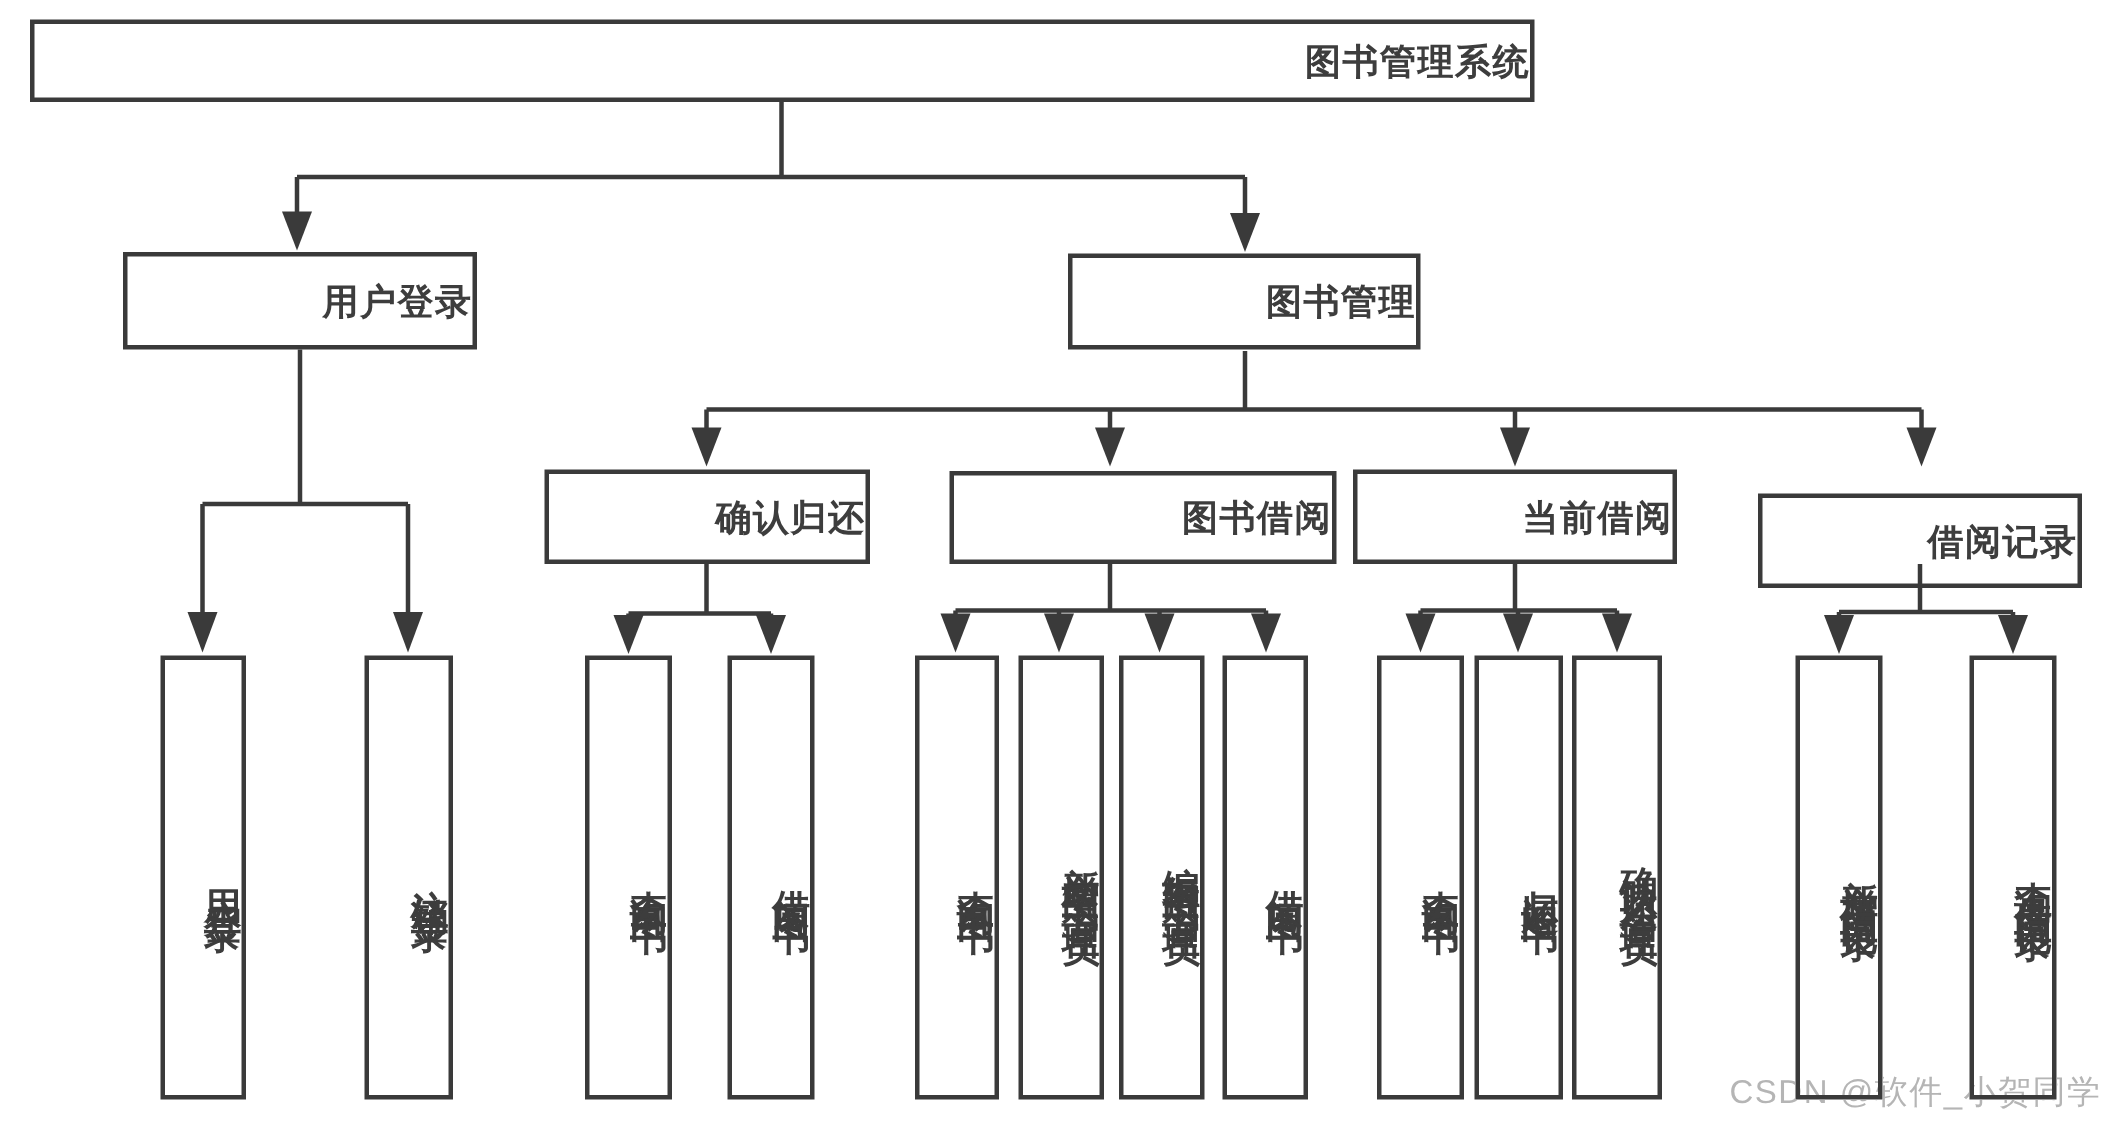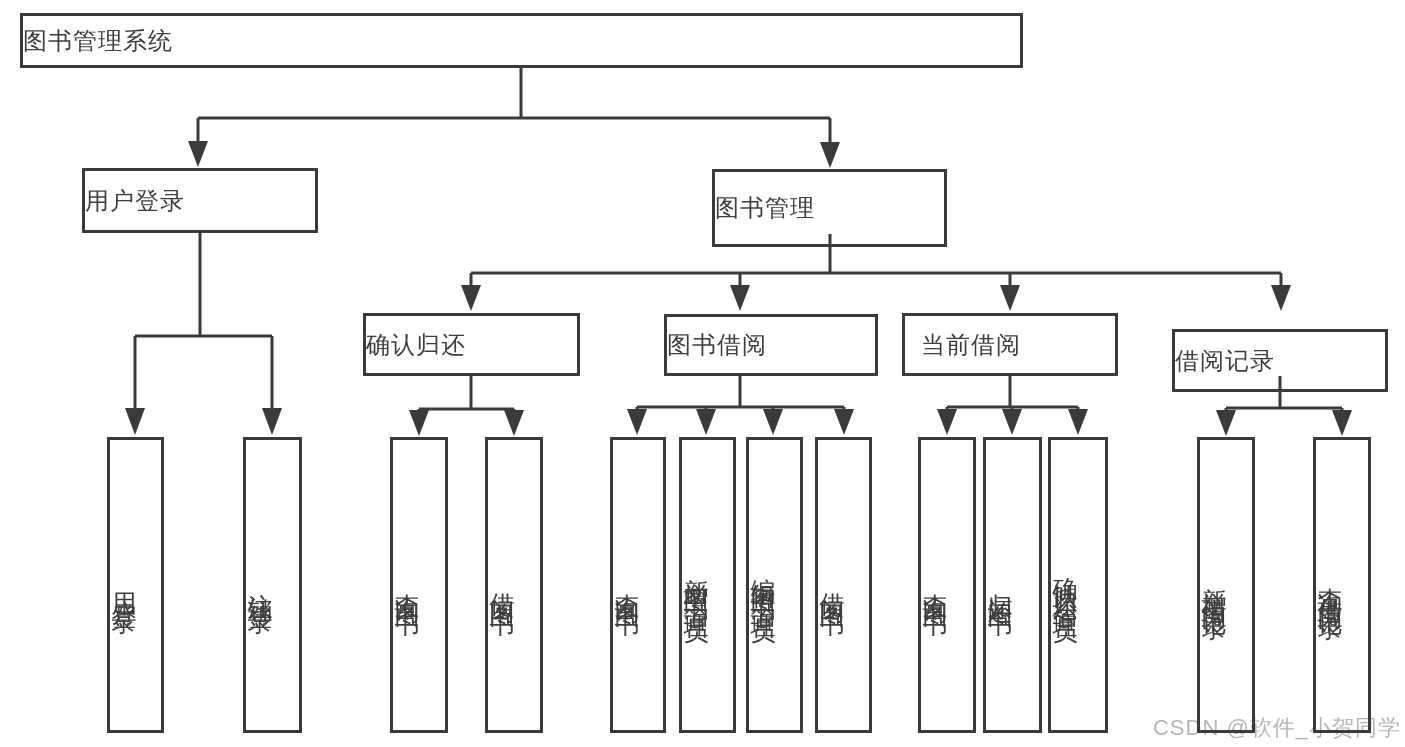--- a/index.html
+++ b/index.html
@@ -20,22 +20,23 @@
   #edges { position: absolute; left: 0; top: 0; z-index: 1; }
   .edge { stroke: var(--line); stroke-width: 3; fill: none; }
   .arrowhead { fill: var(--line); stroke: none; }
   .node {
     position: absolute;
     box-sizing: border-box;
     border: 3px solid var(--line);
     background: transparent;
     display: flex;
     align-items: center;
-    justify-content: flex-start;
+    justify-content: flex-end;
     z-index: 2;
+    font-weight: bold;
   }
   .hlabel {
     color: var(--text);
     font-size: 24px;
     letter-spacing: 1px;
     white-space: nowrap;
   }
   .vlabel {
     color: var(--text);
     font-size: 25px;
@@ -106,28 +107,28 @@
     </g>
   </svg>
 
   <div class="node" style="left:20px; top:13px; width:1003px; height:55px;">
     <span class="hlabel">图书管理系统</span>
   </div>
 
   <div class="node" style="left:82px; top:168px; width:236px; height:65px;">
     <span class="hlabel">用户登录</span>
   </div>
-  <div class="node" style="left:712px; top:169px; width:235px; height:78px;">
+  <div class="node" style="left:712px; top:169px; width:235px; height:64px;">
     <span class="hlabel">图书管理</span>
   </div>
 
   <div class="node" style="left:363px; top:313px; width:217px; height:63px;">
     <span class="hlabel">确认归还</span>
   </div>
-  <div class="node" style="left:664px; top:314px; width:214px; height:62px;">
+  <div class="node" style="left:633px; top:314px; width:258px; height:62px;">
     <span class="hlabel">图书借阅</span>
   </div>
   <div class="node" style="left:902px; top:313px; width:216px; height:63px;padding-left:16px;">
     <span class="hlabel">当前借阅</span>
   </div>
   <div class="node" style="left:1172px; top:313px; width:216px; height:63px;margin-top:16px;">
     <span class="hlabel">借阅记录</span>
   </div>
 
   <div class="node" style="left:107px; top:437px; width:57px; height:296px;">

